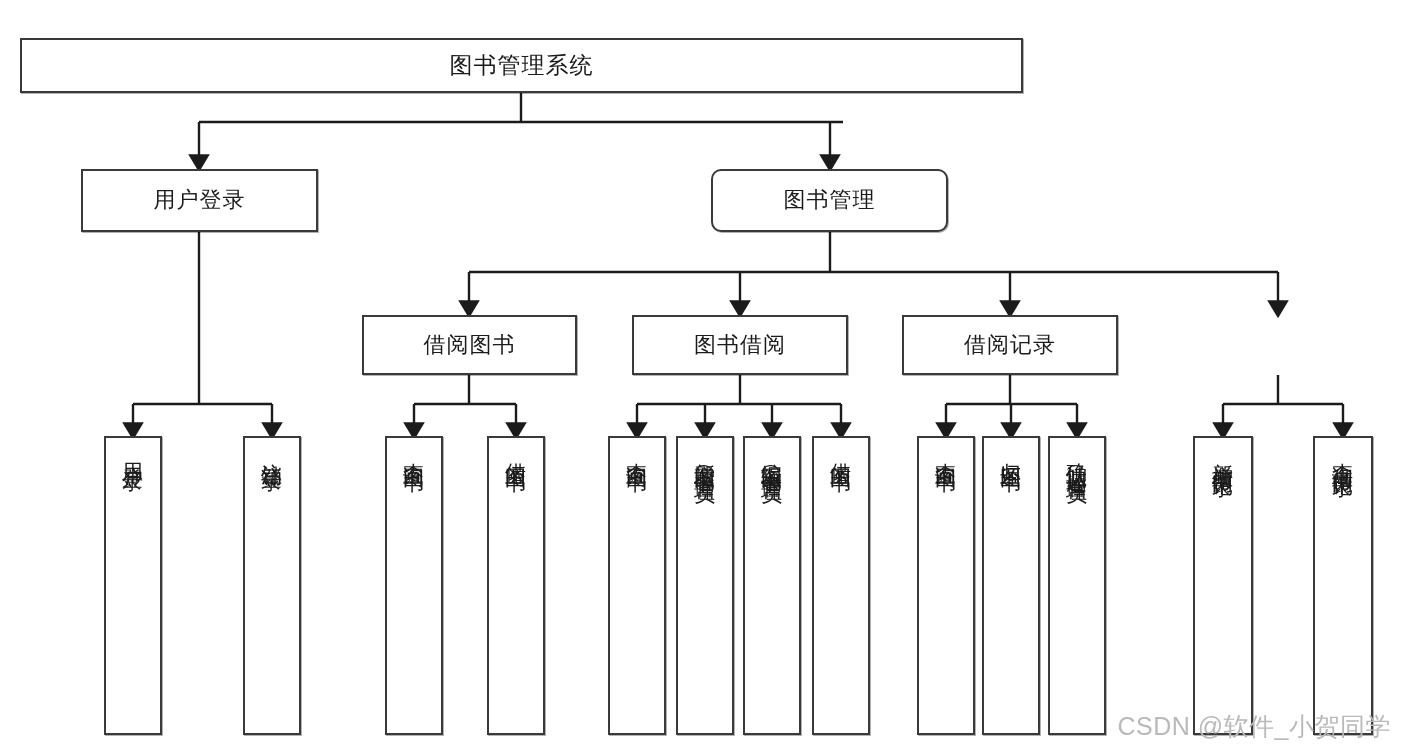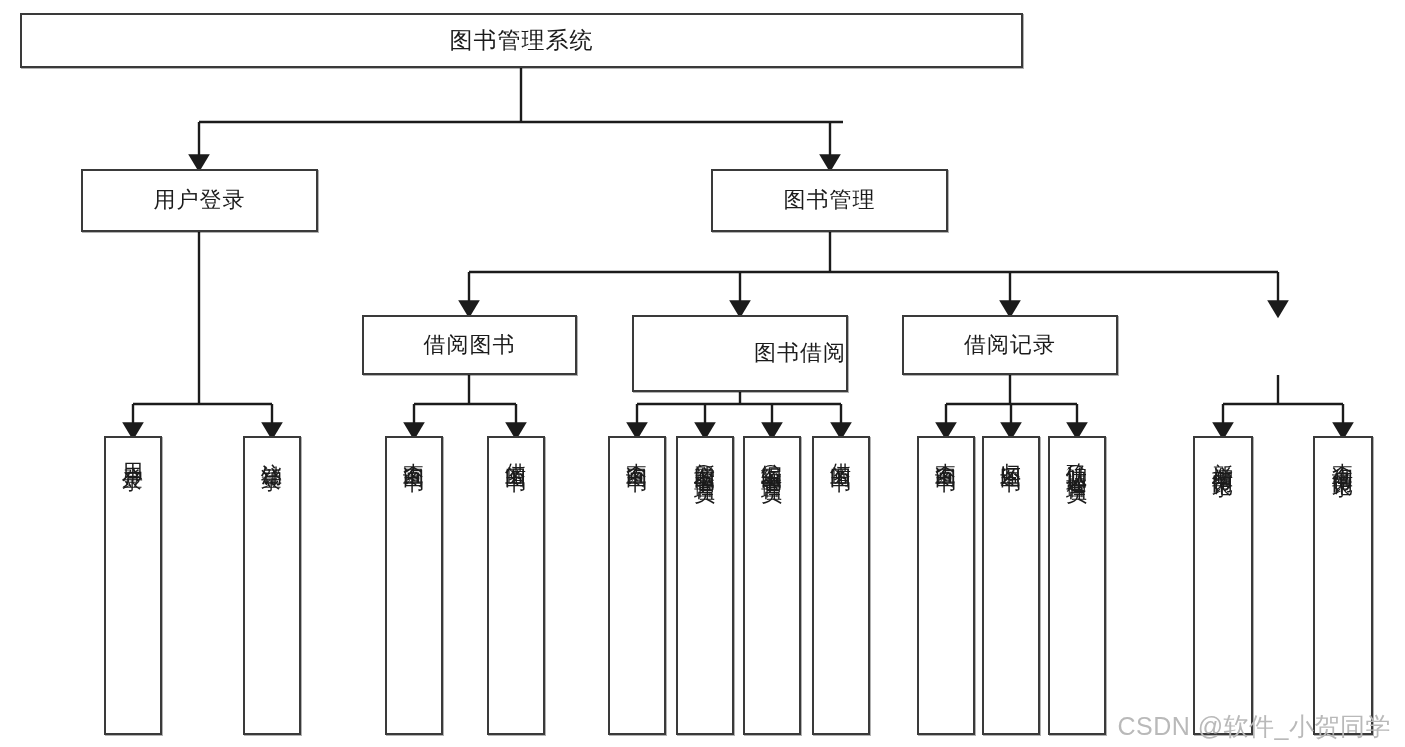--- a/index.html
+++ b/index.html
@@ -28,20 +28,21 @@
     color: #1b1b1b;
     box-shadow: 1px 1px 0 rgba(0,0,0,0.30);
   }
   .node.h {
     font-size: 22px;
     letter-spacing: 1px;
     line-height: 1.2;
   }
   .node.root {
     font-size: 23px;
+    margin-top: 25px;
   }
   .node.v {
     writing-mode: vertical-rl;
     text-orientation: upright;
     font-size: 21px;
     letter-spacing: 3px;
     padding-top: 8px;
     justify-content: flex-start;
     align-items: center;
     line-height: 1.1;
@@ -124,28 +125,28 @@
     </g>
   </svg>
 
   <div class="node h root" style="left:20px; top:13px; width:1003px; height:55px;">
     <span>图书管理系统</span>
   </div>
 
   <div class="node h" style="left:81px; top:169px; width:237px; height:63px;">
     <span>用户登录</span>
   </div>
-  <div class="node h" style="left:711px; top:169px; width:237px; height:63px;">
+  <div class="node h" style="left:711px; top:169px; width:237px; height:63px;border-radius:10px;">
     <span>图书管理</span>
   </div>
 
   <div class="node h" style="left:362px; top:315px; width:215px; height:60px;">
     <span>借阅图书</span>
   </div>
-  <div class="node h" style="left:632px; top:315px; width:216px; height:77px;justify-content:flex-end;">
+  <div class="node h" style="left:632px; top:315px; width:216px; height:60px;">
     <span>图书借阅</span>
   </div>
   <div class="node h" style="left:902px; top:315px; width:216px; height:60px;">
     <span>借阅记录</span>
   </div>
 
   <div class="node v" style="left:104px; top:436px; width:58px; height:299px;">
     <span class="vtext">用户登录</span>
   </div>
   <div class="node v" style="left:243px; top:436px; width:58px; height:299px;">

